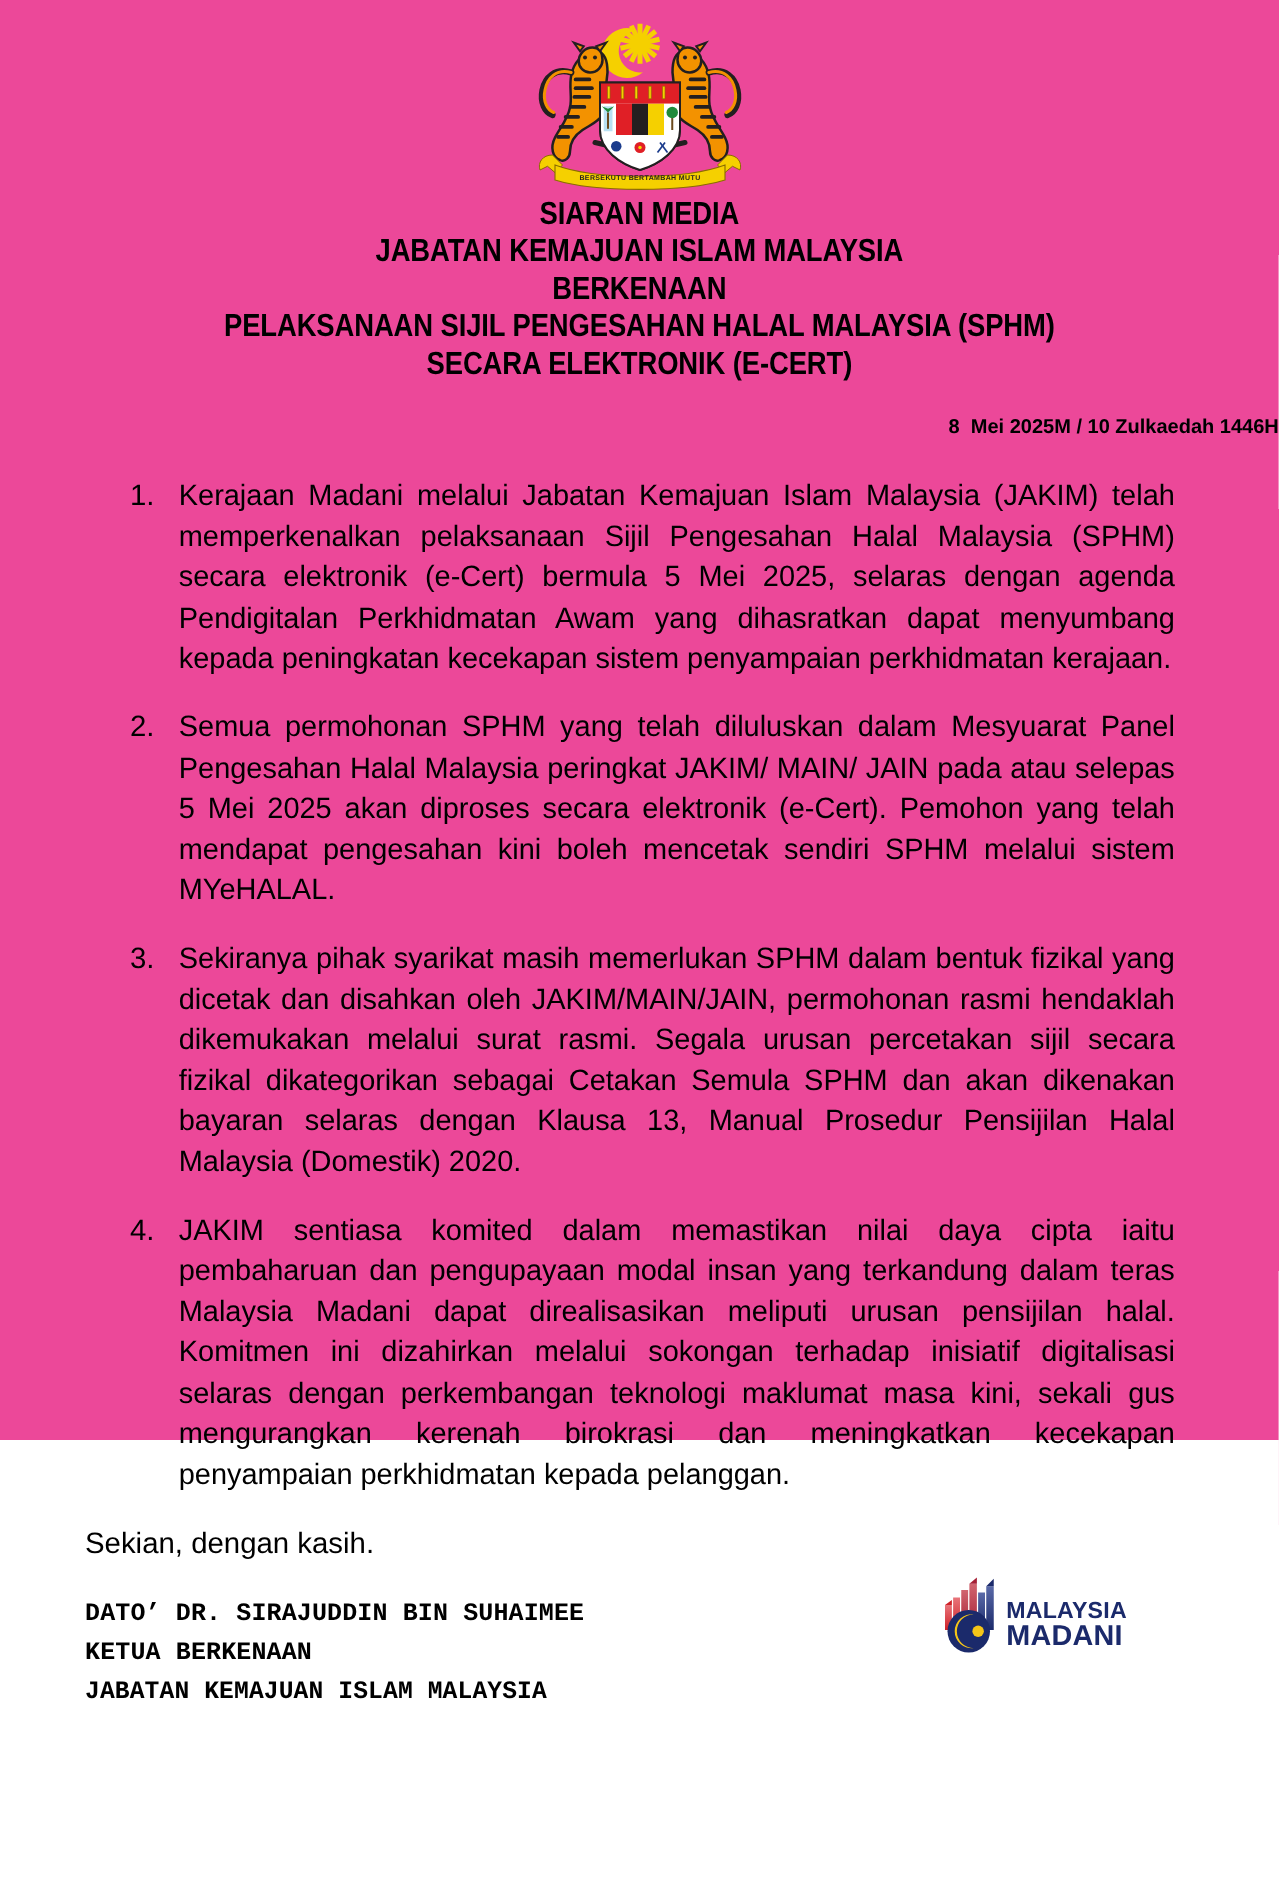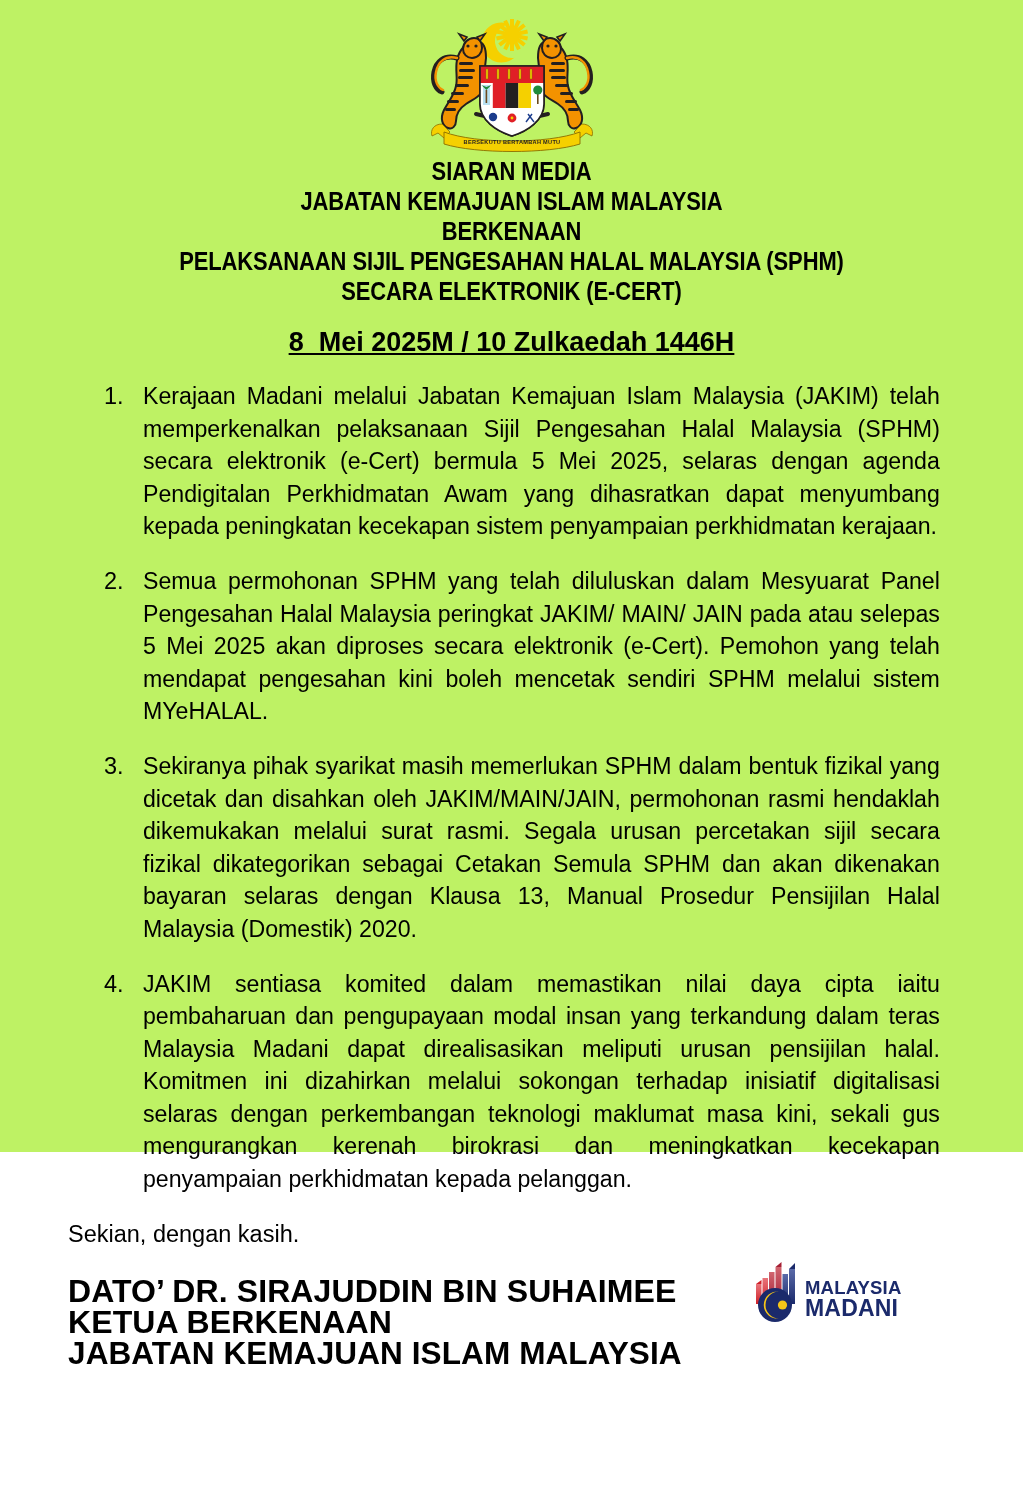--- a/index.html
+++ b/index.html
@@ -12,21 +12,21 @@
     height: 1506px;
     font-family: "Liberation Sans", sans-serif;
     color: #000000;
     overflow: hidden;
   }
 
   .page {
     position: relative;
     width: 1023px;
     height: 1152px;
-    background: #bef264;
+    background: #ec4899;
     box-sizing: border-box;
   }
 
   
   .crest-wrap {
     width: 100%;
     display: flex;
     justify-content: center;
     align-items: flex-start;
     padding-top: 18px;
@@ -47,28 +47,27 @@
     font-weight: bold;
     font-size: 25.5px;
     line-height: 30px;
     letter-spacing: -0.1px;
     transform: scaleX(0.86);
     transform-origin: center center;
     white-space: nowrap;
   }
 
   .date-line {
-    text-align: center;
+    text-align: right;
     font-family: "Liberation Sans", sans-serif;
     font-weight: bold;
-    font-size: 27px;
+    font-size: 16px;
     line-height: 28px;
     margin-top: 22px;
     white-space: pre;
-    text-decoration: underline;
   }
 
   
   .body-block {
     margin-top: 24px;
     padding-left: 104px;
     padding-right: 71px;
   }
 
   .para {
@@ -109,23 +108,23 @@
   }
 
   
   .sig-row {
     margin-top: 26px;
     position: relative;
     padding-left: 68px;
     min-height: 110px;
   }
   .sig-block {
-    font-family: Liberation Sans, sans-serif;
+    font-family: Liberation Mono, monospace;
     font-weight: bold;
-    font-size: 32px;
+    font-size: 20px;
     line-height: 31px;
     letter-spacing: 0.1px;
     white-space: nowrap;
   }
   .sig-line.narrowed {
     display: inline-block;
     transform: scaleX(0.985);
     transform-origin: left center;
   }
 

